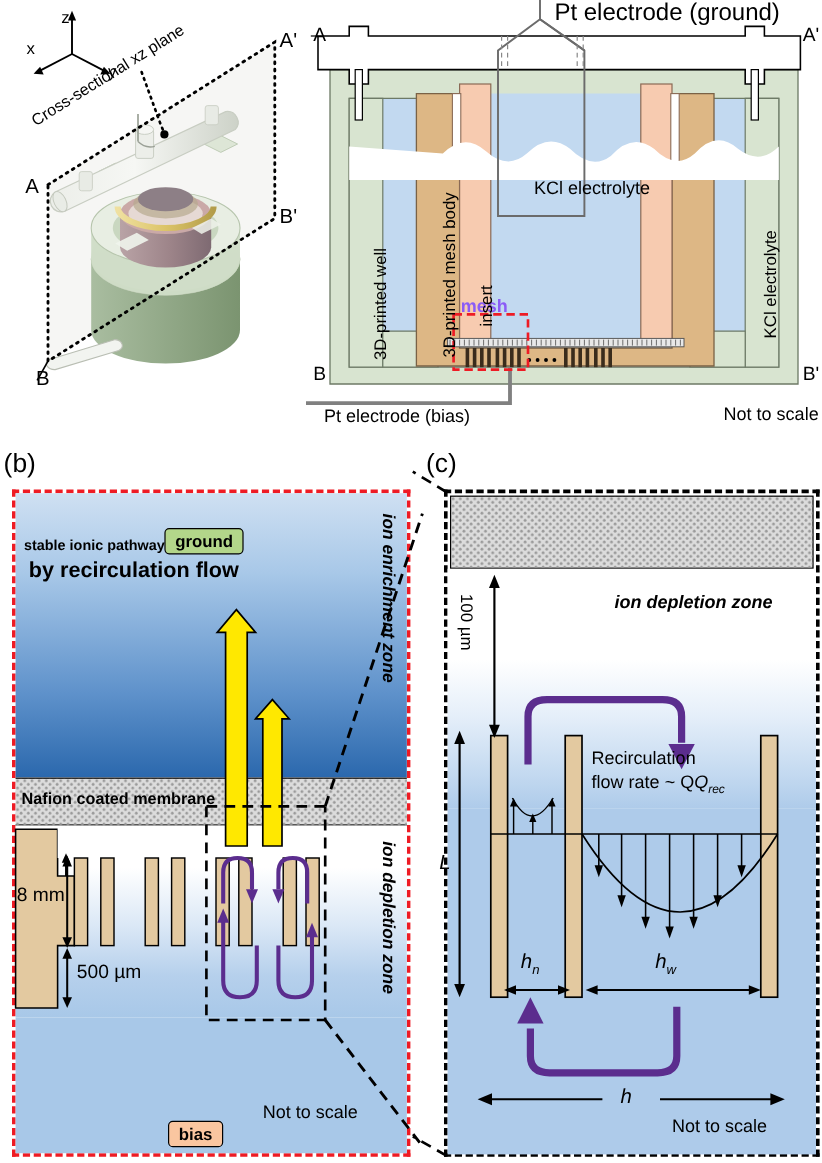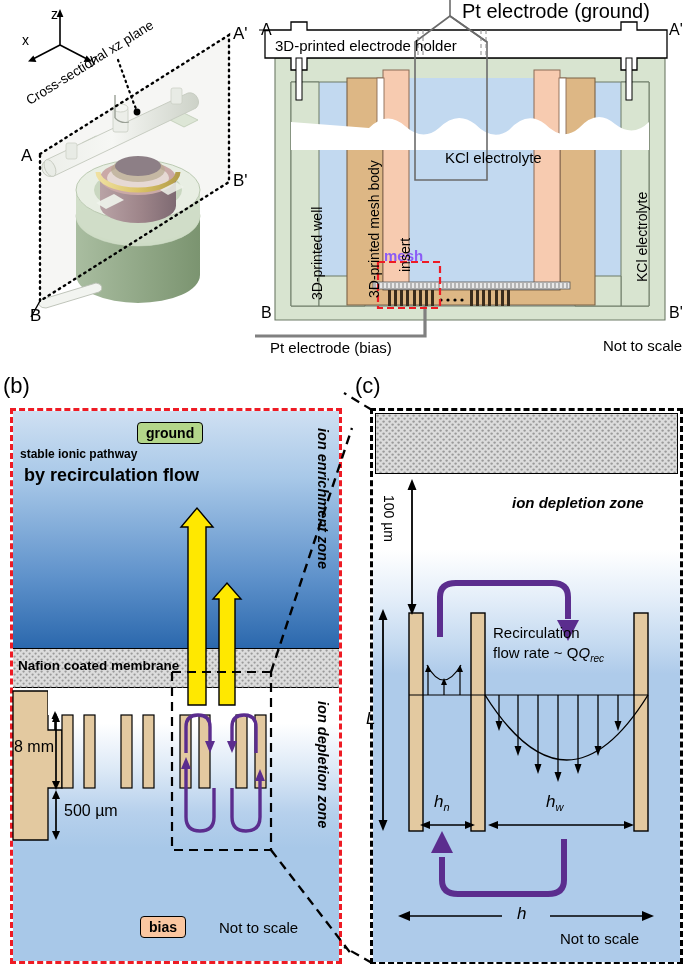--- a/index.html
+++ b/index.html
@@ -26,21 +26,21 @@
   .panel-letter{font-size:22px;font-family:"Liberation Sans",sans-serif;}
 
   
   .grad-enrich{background:linear-gradient(to bottom,#cfe0f2 0%,#a8c8e8 28%,#5f92cb 70%,#2b68ad 100%);}
   .grad-deplete{background:linear-gradient(to bottom,#ffffff 0%,#ffffff 22%,#dbe8f6 52%,#b6d0ec 78%,#a8c8e8 100%);}
   .solid-blue{background:#a8c8e8;}
 
   .membrane{background:#dcdcdc;}
 
   .badge{border:1px solid #000;border-radius:4px;font-weight:bold;font-size:14px;
-         padding:2px 8px;box-sizing:border-box;text-align:center;}
+         padding:2px 8px;box-sizing:border-box;text-align:center;margin-top:18px;}
   .badge-ground{background:#b3d68a;}
   .badge-bias{background:#fac6a0;}
 
   .bold{font-weight:bold;}
   .ital{font-style:italic;}
   .bi{font-weight:bold;font-style:italic;}
 
   svg{position:absolute;left:0;top:0;overflow:visible;}
   .sw{fill:none;stroke:#000;stroke-width:1.6;}
 </style>
@@ -282,21 +282,20 @@
     <line x1="4" y1="30" x2="10" y2="30" stroke="#000" stroke-width="1"></line>
   </svg>
 
   <div class="txt" style="left:6px;top:22px;font-size:16px;">A</div>
   <div class="txt" style="left:414px;top:22px;font-size:16px;">A'</div>
   <div class="txt" style="left:6px;top:305px;font-size:16px;">B</div>
   <div class="txt" style="left:414px;top:305px;font-size:16px;">B'</div>
 
   <div class="txt" style="left:207px;top:1px;font-size:20px;">Pt electrode (ground)</div>
   <div class="txt" style="left:15px;top:340px;font-size:15px;">Pt electrode (bias)</div>
-  <div class="txt" style="left:20px;top:38px;font-size:15px;">3D-printed electrode holder</div>
   <div class="txt" style="left:190px;top:150px;font-size:15px;">KCl electrolyte</div>
   <div class="txt" style="left:129px;top:248px;font-size:15px;color:#8b5cf6;font-weight:bold;">mesh</div>
   <div class="txt" style="left:348px;top:338px;font-size:15px;">Not to scale</div>
 
   <div class="txt vert" style="left:55px;top:300px;font-size:14px;transform:rotate(-90deg);">3D-printed well</div>
   <div class="txt vert" style="left:112px;top:298px;font-size:14px;transform:rotate(-90deg);">3D-printed mesh body</div>
   <div class="txt vert" style="left:143px;top:272px;font-size:14px;transform:rotate(-90deg);">insert</div>
   <div class="txt vert" style="left:380px;top:282px;font-size:14px;transform:rotate(-90deg);">KCl electrolyte</div>
 </div>
 

